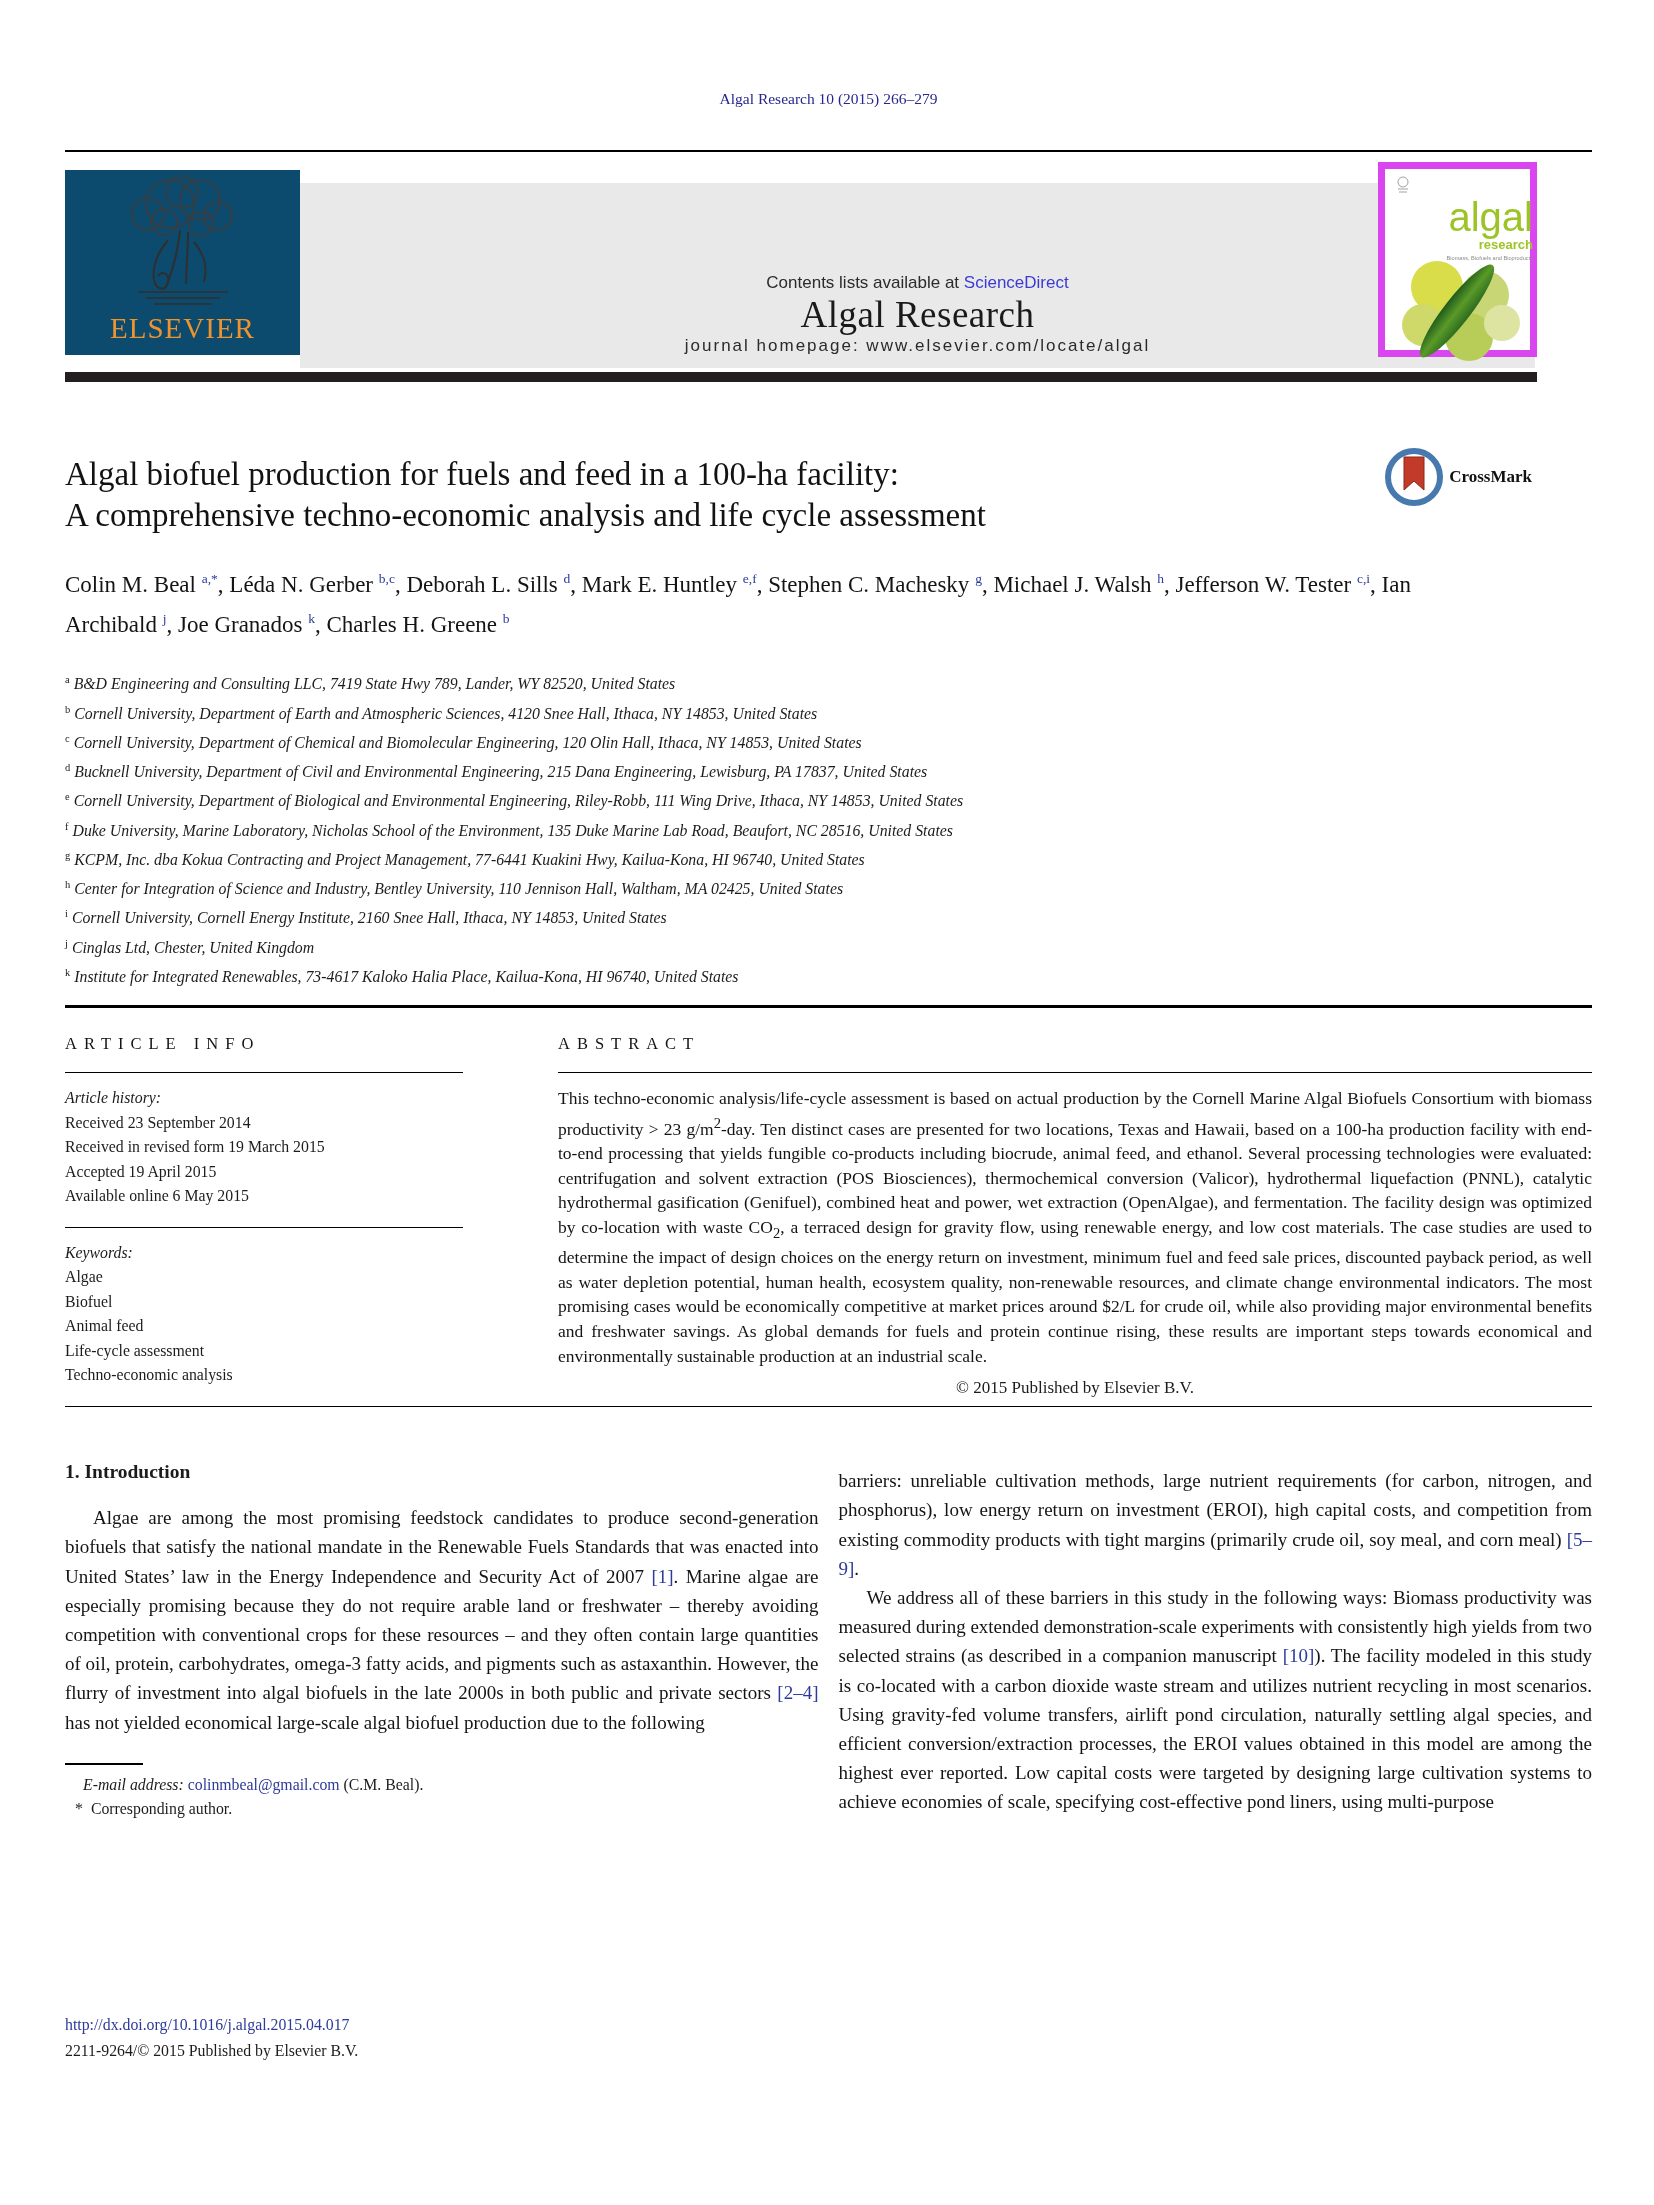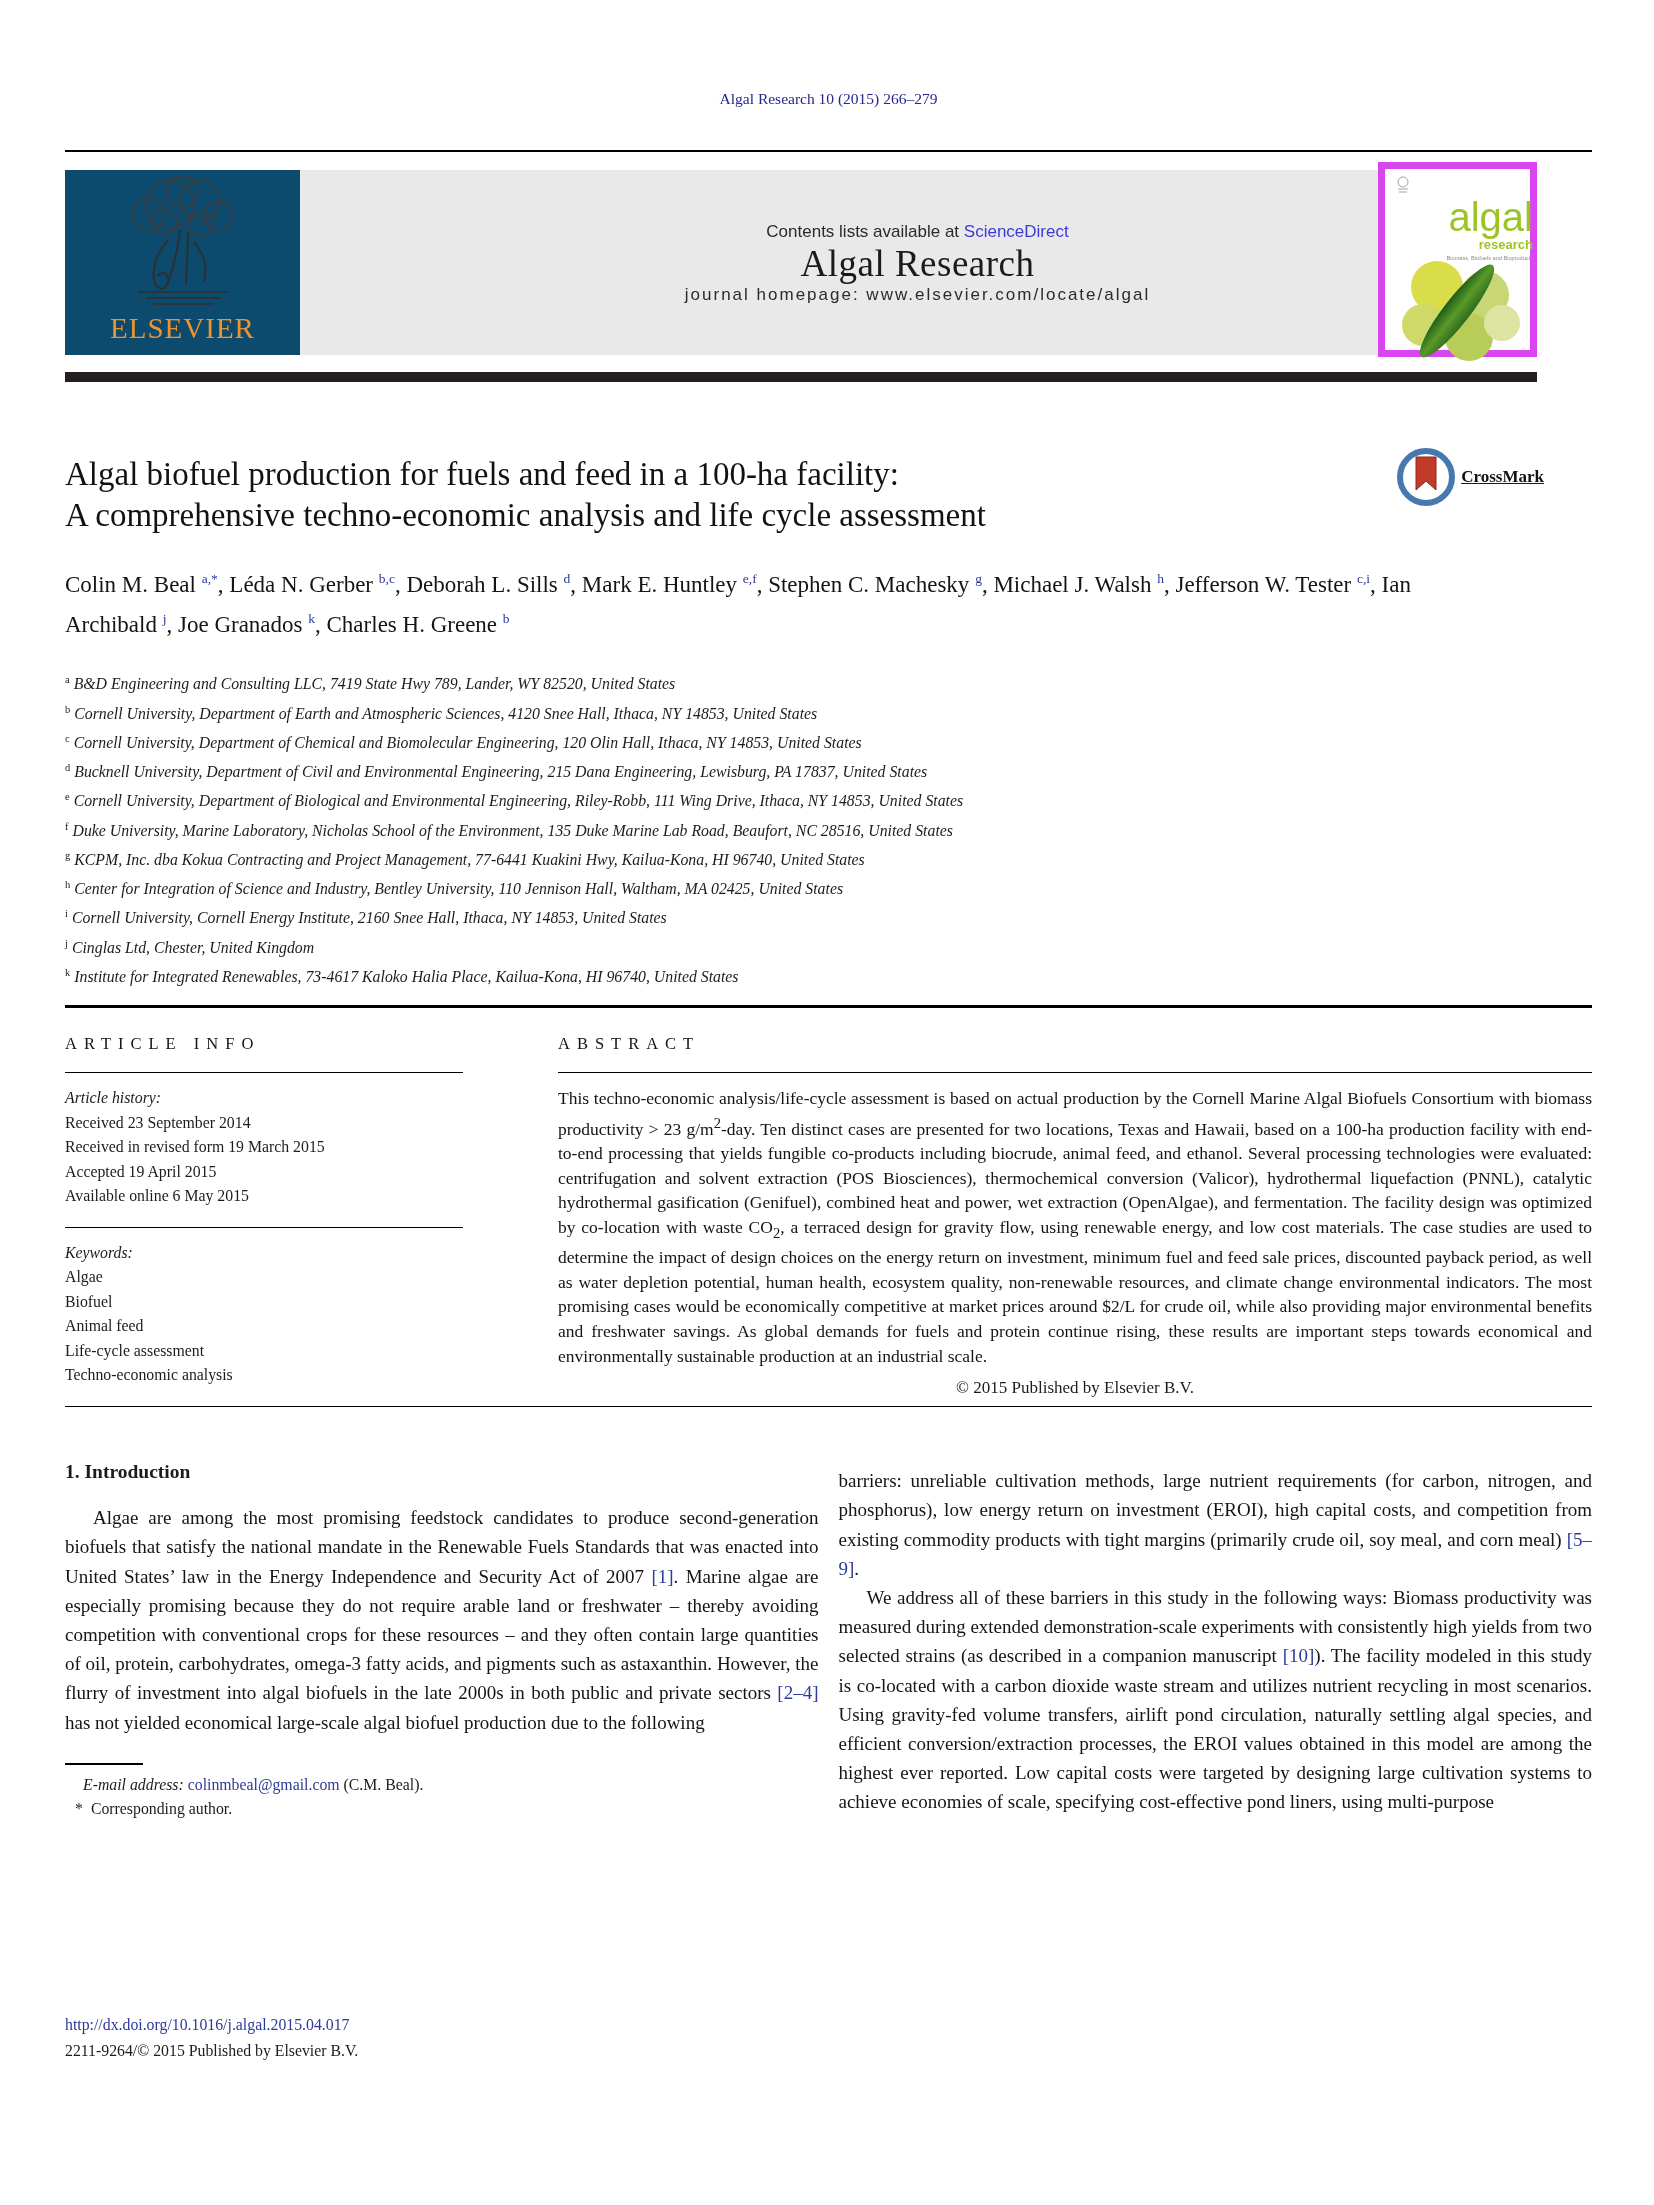--- a/index.html
+++ b/index.html
@@ -14,32 +14,32 @@
   
   .citation { padding-top:90px; text-align:center; font-size:15.5px; color:#26268f; }
 
   .top-rule  { border-top:2px solid #000; margin-top:42px; }
 
   
   .masthead { position:relative; margin-top:18px; height:185px; display:flex; }
   .logo-block { width:235px; height:185px; background:#0c4a6e; display:flex; flex-direction:column; align-items:center; justify-content:flex-start; }
   .logo-block svg { display:block; }
   .elsevier-word { font-family:"Liberation Serif", serif; font-size:29px; color:#ef932f; letter-spacing:1px; margin-top:-2px; }
-  .gray-box { width:1235px; height:185px; background:#e9e9e9; display:flex; flex-direction:column; align-items:center; justify-content:center; padding:14px 10px 12px; }
+  .gray-box { width:1235px; height:185px; background:#e9e9e9; display:flex; flex-direction:column; align-items:center; justify-content:flex-end; padding:14px 10px 12px;margin-top:13px; }
   .contents-line { font-family:"Liberation Sans", sans-serif; font-size:17px; color:#2b2b2b; }
   .contents-line .sd-link { color:#3b3bd4; }
   .masthead-title { font-size:37px; color:#1a1a1a; letter-spacing:0.5px; }
   .homepage-line { font-family:"Liberation Sans", sans-serif; font-size:17px; letter-spacing:2px; color:#2b2b2b; }
   .cover { position:absolute; top:-8px; right:55px; width:159px; height:195px; background:#fff; border:7px solid #d946ef; }
 
   .black-bar { height:10px; background:#231f20; margin-top:17px; margin-right:55px; }
 
   
   .title-block { margin-top:72px; width:1270px; font-size:33px; line-height:41px; color:#121212; }
-  .crossmark { position:absolute; top:448px; right:48px; display:flex; align-items:center; gap:6px; cursor:pointer;text-decoration:underline; }
+  .crossmark { position:absolute; top:448px; right:60px; display:flex; align-items:center; gap:6px; cursor:pointer; }
   .crossmark-text { font-size:17px; font-weight:bold; color:#111; }
   .authors { margin-top:26px; font-size:23px; line-height:34px; color:#141414; width:1350px; }
   .authors sup { color:#2c3a99; font-size:13.5px; }
   .affiliations { margin-top:26px; font-style:italic; font-size:15.8px; line-height:25px; color:#1c1c1c; }
   .affiliations sup { font-style:normal; font-size:10.5px; margin-right:4px; color:#1c1c1c; }
 
   .section-rule { border-top:3px solid #000; margin-top:16px; }
 
   
   .info-wrap { display:flex; padding-top:26px; }

